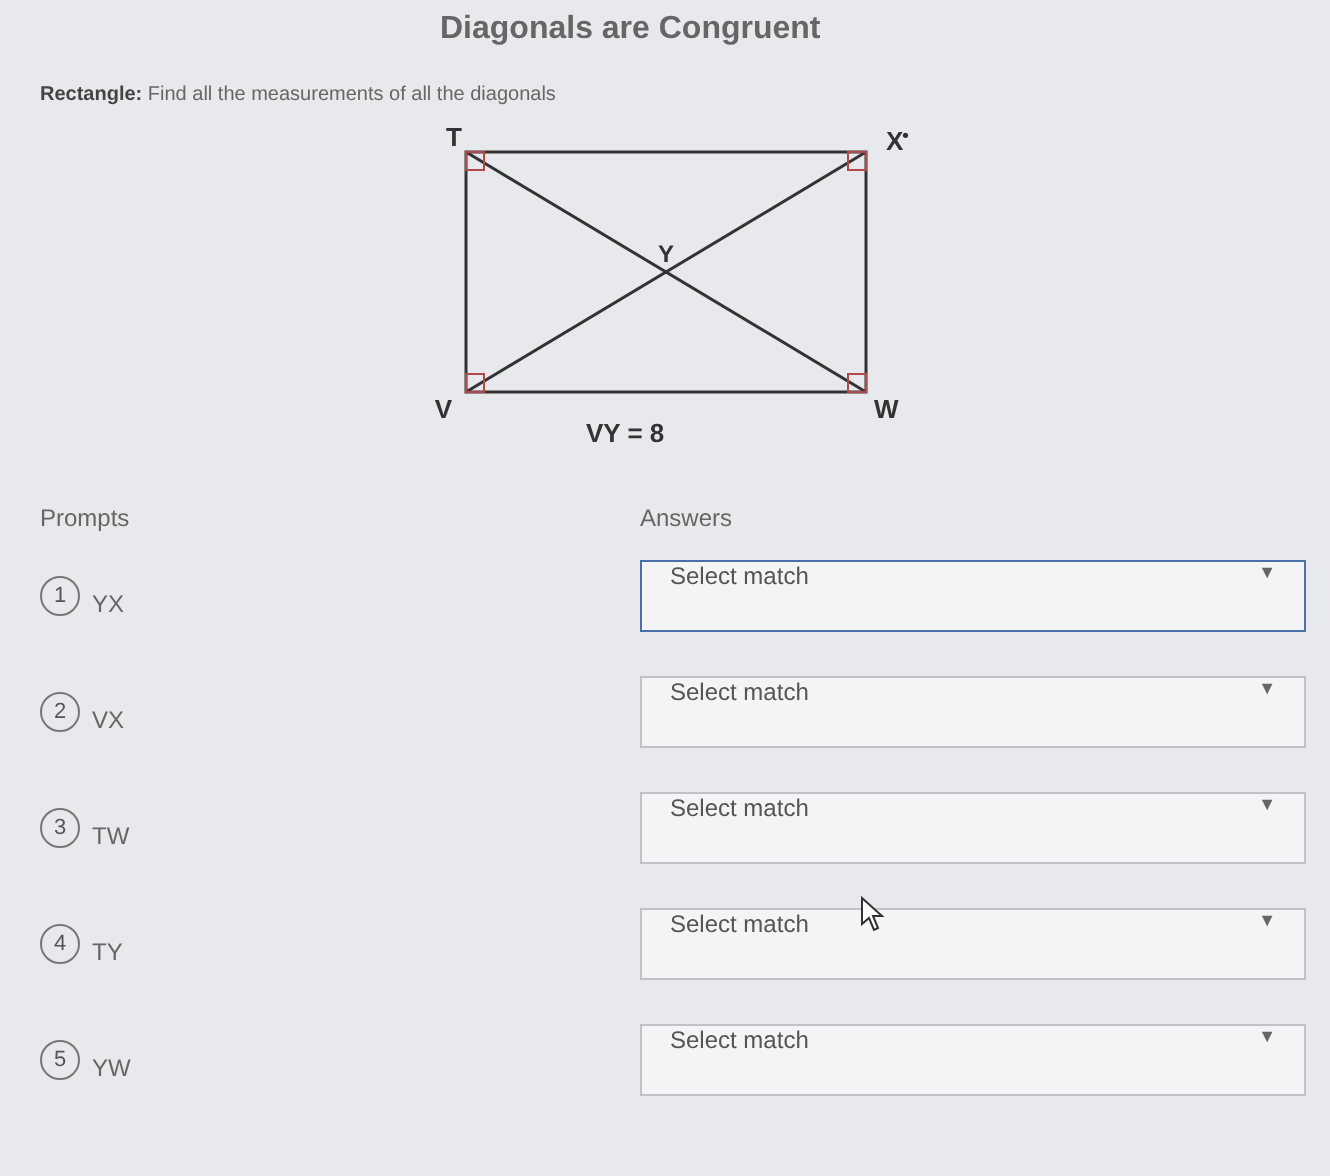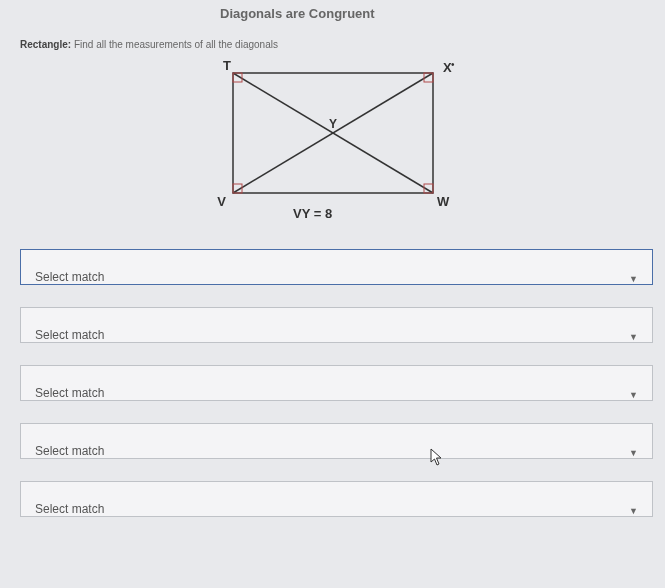--- a/index.html
+++ b/index.html
@@ -8,21 +8,21 @@
     background: #e8e9ec;
     width: 665px;
     height: 588px;
     overflow: hidden;
     color: #555;
   }
   .top-labels {
     display: flex;
     gap: 30px;
     padding: 6px 0 0 220px;
-    font-size: 13px;
+    font-size: 16px;
     font-weight: bold;
     color: #666;
   }
   .instruction {
     font-size: 10px;
     color: #666;
     padding: 18px 0 4px 20px;
   }
   .instruction b { color: #444; font-weight: bold; }
   .figure-wrap {
@@ -71,21 +71,21 @@
   .answer-row {
     height: 36px;
     margin-bottom: 22px;
   }
   .select-box {
     width: 100%;
     height: 36px;
     background: #f4f4f6;
     border: 1px solid #bfc2c7;
     display: flex;
-    align-items: flex-end;
+    align-items: flex-start;
     justify-content: space-between;
     padding: 0 14px;
     font-size: 12px;
     color: #555;
     cursor: pointer;
   }
   .select-box.active {
     border: 1.5px solid #4a6ea8;
   }
   .caret {
@@ -132,22 +132,47 @@
     <text x="244" y="148" font-size="13" font-weight="bold" fill="#333">W</text>
     <text x="140" y="70" font-size="12" font-weight="bold" fill="#333" text-anchor="middle">Y</text>
 
     <text x="100" y="160" font-size="13" font-weight="bold" fill="#333">VY = 8</text>
 
     <text x="258" y="10" font-size="10" fill="#333">•</text>
   </svg>
 </div>
 
 <div class="columns">
+  <div class="col-prompts">
+    <div class="col-header">Prompts</div>
+
+    <div class="prompt-row">
+      <span class="circle-num">1</span>
+      <span class="prompt-label">YX</span>
+    </div>
+    <div class="prompt-row">
+      <span class="circle-num">2</span>
+      <span class="prompt-label">VX</span>
+    </div>
+    <div class="prompt-row">
+      <span class="circle-num">3</span>
+      <span class="prompt-label">TW</span>
+    </div>
+    <div class="prompt-row">
+      <span class="circle-num">4</span>
+      <span class="prompt-label">TY</span>
+    </div>
+    <div class="prompt-row">
+      <span class="circle-num">5</span>
+      <span class="prompt-label">YW</span>
+    </div>
+  </div>
 
   <div class="col-answers">
+    <div class="col-header">Answers</div>
 
     <div class="answer-row">
       <div class="select-box active">
         <span>Select match</span>
         <span class="caret">▼</span>
       </div>
     </div>
     <div class="answer-row">
       <div class="select-box">
         <span>Select match</span>

